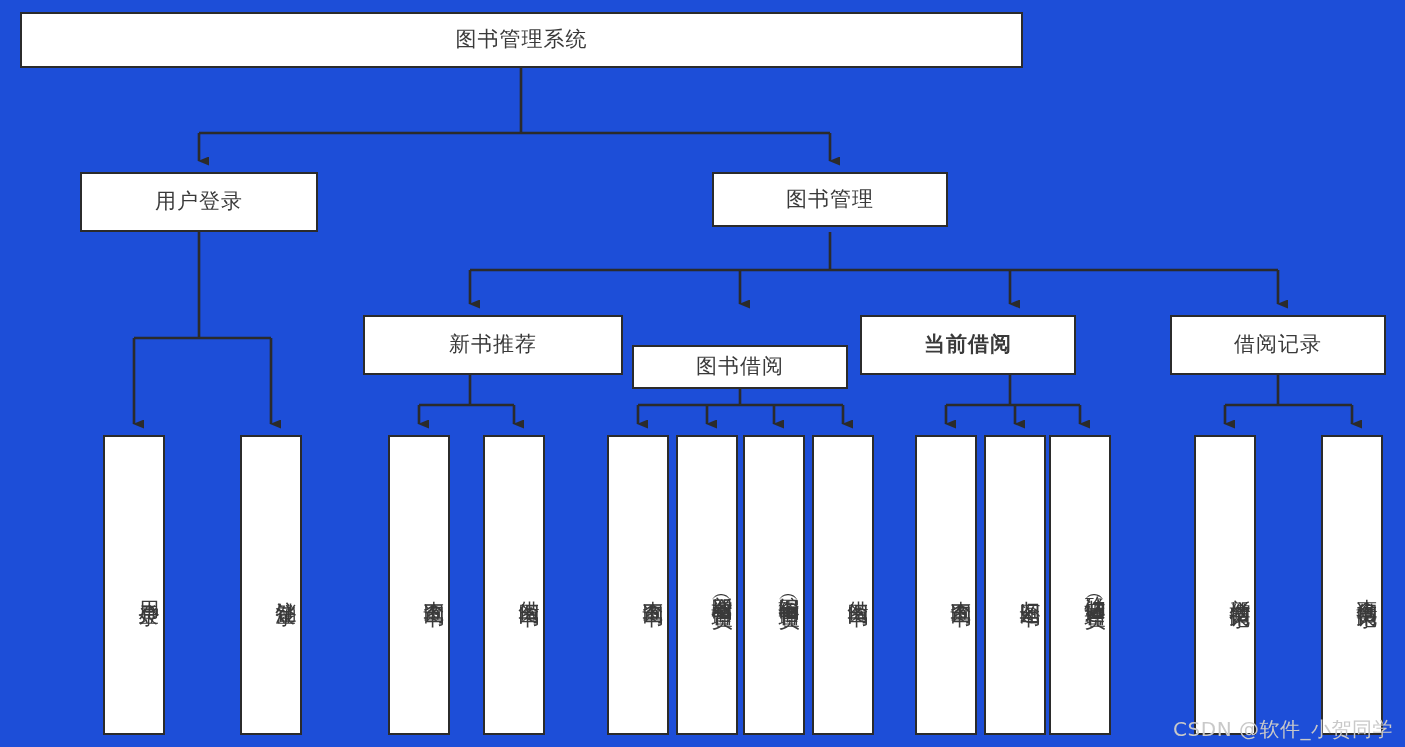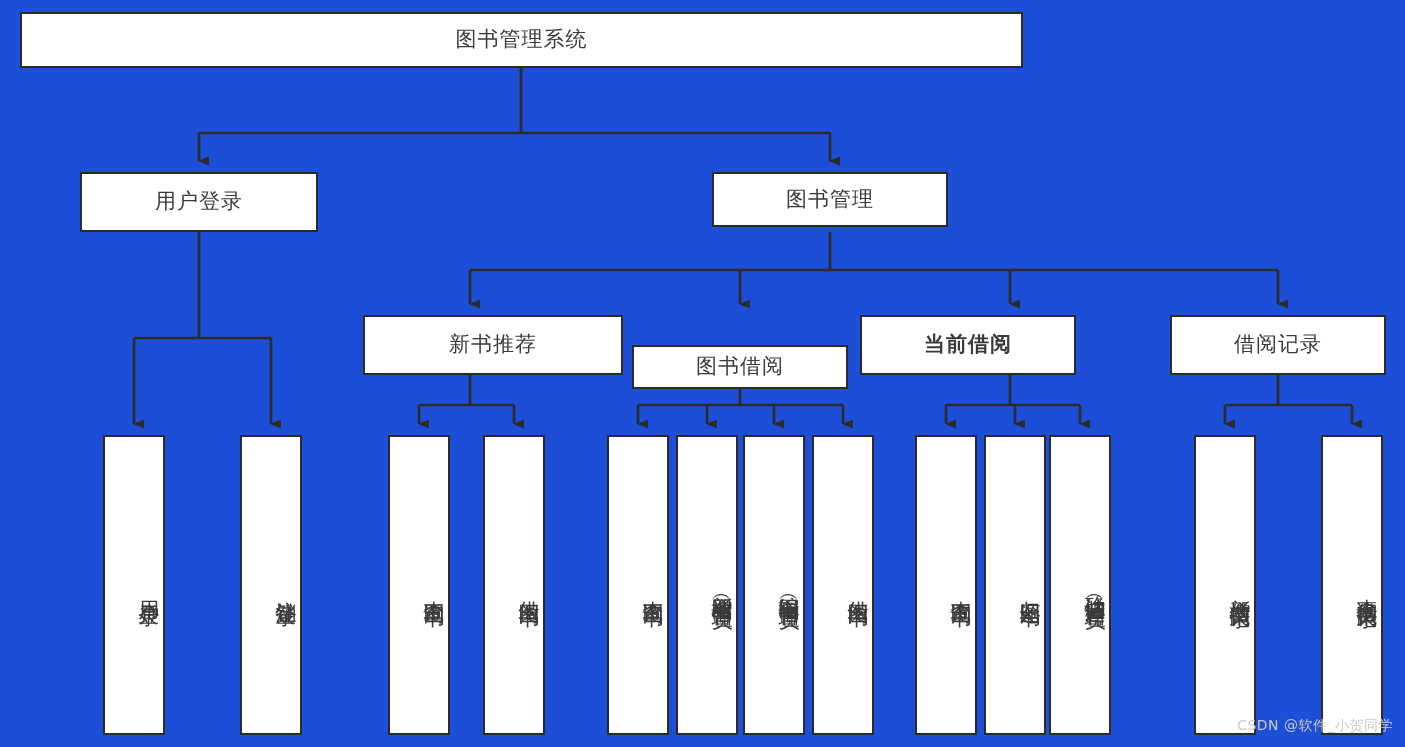--- a/index.html
+++ b/index.html
@@ -53,22 +53,22 @@
   .node-label {
     white-space: pre-line;
     text-align: center;
   }
   .node.vertical .node-label {
     white-space: normal;
   }
   #watermark {
     position: absolute;
     right: 12px;
-    bottom: 12px;
-    font-size: 14px;
+    bottom: 4px;
+    font-size: 20px;
     color: #c9c9c9;
     z-index: 5;
     white-space: nowrap;
     letter-spacing: 0.5px;
   }
 </style>
 </head>
 <body>
 
 <div id="diagram-root">

